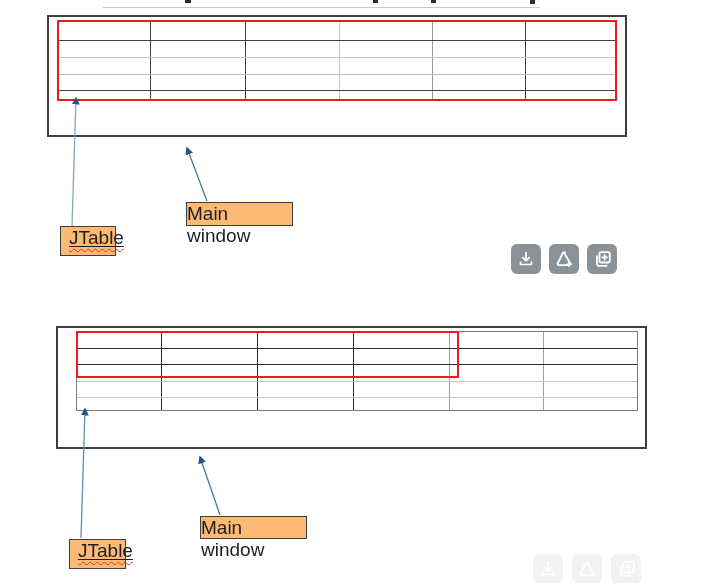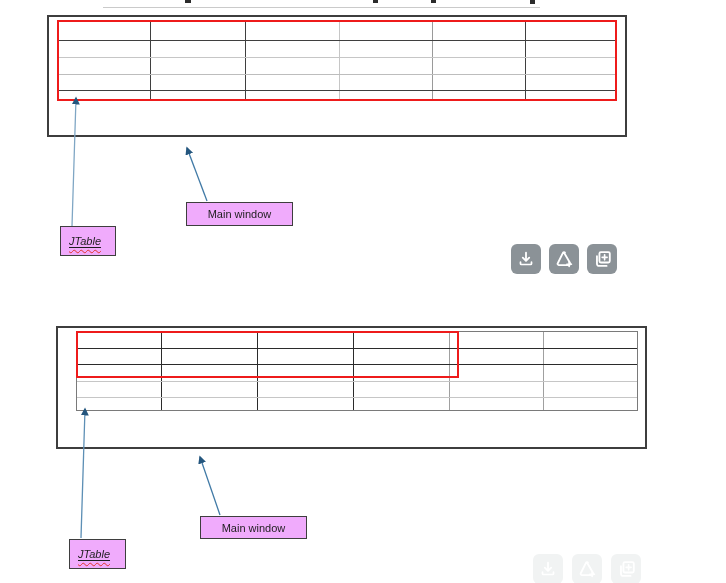--- a/index.html
+++ b/index.html
@@ -14,27 +14,27 @@
   #win1{left:47px;top:15px;width:580px;height:122px;}
   #win2{left:56px;top:326px;width:591px;height:123px;}
   
   .table-area{box-sizing:border-box;}
   #t1{left:57px;top:20px;width:560px;height:81px;border:2px solid #ee1b1b;}
   #t2{left:76px;top:331px;width:562px;height:80px;border:1px solid #7a7a7a;}
   #red2{left:76px;top:331px;width:383px;height:47px;border:2px solid #ee1b1b;box-sizing:border-box;background:transparent;}
   .vline{position:absolute;top:0;width:1px;height:100%;}
   .hline{position:absolute;left:0;height:1px;width:100%;}
   
-  .label-box{border:1.5px solid #3e3e3e;box-sizing:border-box;background:#f0abfc;
-             display:flex;align-items:center;font-size:11px;color:#1e1e1e;}
+  .label-box{border:1.5px solid #3e3e3e;box-sizing:border-box;background:#fdba74;
+             display:flex;font-size:19px;color:#1e1e1e;}
   #lbl-mw1{left:186px;top:202px;width:107px;height:24px;justify-content:center;}
   #lbl-jt1{left:60px;top:226px;width:56px;height:30px;padding-left:8px;}
   #lbl-mw2{left:200px;top:516px;width:107px;height:23px;justify-content:center;}
   #lbl-jt2{left:69px;top:539px;width:57px;height:30px;padding-left:8px;}
-  .jtable-text{text-decoration:underline;text-underline-offset:2px;font-style:italic;}
+  .jtable-text{text-decoration:underline;text-underline-offset:2px;}
   .jtable-text .wavy{text-decoration:underline wavy #e0322a;text-underline-offset:4px;text-decoration-thickness:1px;}
   
   .icon-btn{width:30px;height:30px;border-radius:6px;background:#8b9297;display:flex;
             align-items:center;justify-content:center;border:none;padding:0;cursor:pointer;}
   .icon-btn.ghost{background:#f1f3f3;}
   .icon-btn svg{display:block;}
   
   #arrows{left:0;top:0;pointer-events:none;}
 </style>
 </head>

